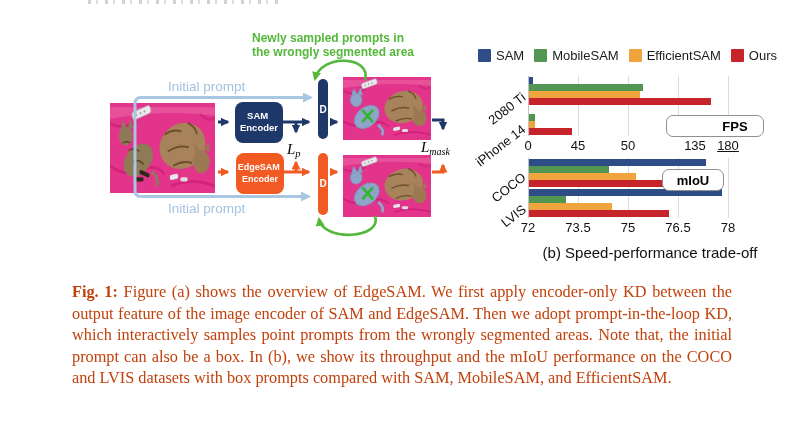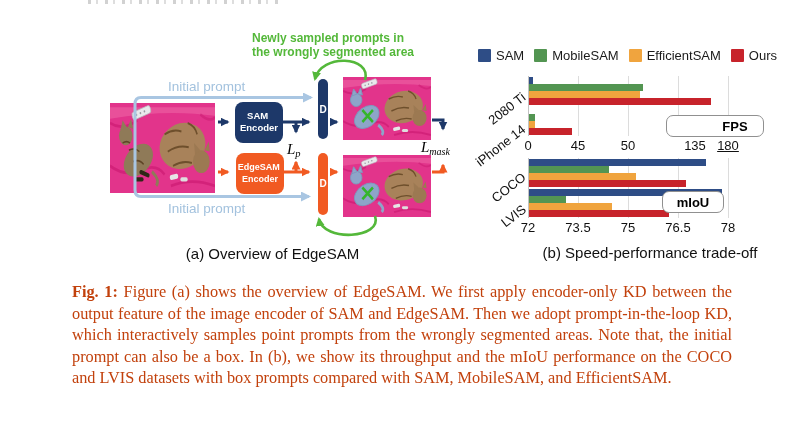--- a/index.html
+++ b/index.html
@@ -157,21 +157,20 @@
       <tspan>L</tspan><tspan font-size="10" dy="3">mask</tspan>
     </text>
 
     <use href="#scene-out" x="268" y="52" width="88" height="63"></use>
     <use href="#scene-out" x="268" y="130" width="88" height="62"></use>
 
     <path d="M290,55 C297,31 246,28 240,54" stroke="#54b83a" stroke-width="2.6" fill="none" marker-end="url(#mGreen)"></path>
     <path d="M300,191 C308,214 248,217 244,194" stroke="#54b83a" stroke-width="2.6" fill="none" marker-end="url(#mGreen)"></path>
   </svg>
 
-  <div class="abs subcap" style="left:75px;top:245px;width:395px;">(a) Overview of EdgeSAM</div>
 
   <div id="legend" class="abs">
       <div class="legend-item">
         <span class="swatch" style="background: rgb(46, 77, 134);"></span>
         <span>SAM</span>
       </div>
       <div class="legend-item">
         <span class="swatch" style="background: rgb(83, 149, 82);"></span>
         <span>MobileSAM</span>
       </div>
@@ -219,21 +218,21 @@
         <div class="bar" style="top: 1px; width: 176.667px; background: rgb(46, 77, 134);"></div>
         <div class="bar" style="top: 8px; width: 80px; background: rgb(83, 149, 82);"></div>
         <div class="bar" style="top: 15px; width: 106.667px; background: rgb(240, 164, 62);"></div>
         <div class="bar" style="top: 22px; width: 156.667px; background: rgb(199, 35, 43);"></div>
         <div class="bar" style="top: 31px; width: 193.333px; background: rgb(46, 77, 134);"></div>
         <div class="bar" style="top: 38px; width: 36.6667px; background: rgb(83, 149, 82);"></div>
         <div class="bar" style="top: 45px; width: 83.3333px; background: rgb(240, 164, 62);"></div>
         <div class="bar" style="top: 52px; width: 140px; background: rgb(199, 35, 43);"></div>
       </div>
     <div class="badge" style="left:666px;top:115px;width:56px;height:20px;padding-left:40px;">FPS</div>
-    <div class="badge" style="left:662px;top:191px;width:60px;height:20px;">mIoU</div>
+    <div class="badge" style="left:662px;top:169px;width:60px;height:20px;">mIoU</div>
   <div class="cat-label" style="right: 276px; top: 88px;">2080 Ti</div>
       <div class="cat-label" style="right: 276px; top: 120px;">iPhone 14</div>
       <div class="cat-label" style="right: 276px; top: 168px;">COCO</div>
       <div class="cat-label" style="right: 276px; top: 200px;">LVIS</div>
     </div>
 
   <div class="abs subcap" style="left:462px;top:244px;width:376px;">(b) Speed-performance trade-off</div>
 
   <p class="figcap"><span class="figlabel">Fig. 1:</span> <span>Figure (a) shows the overview of EdgeSAM. We first apply encoder-only KD between the output feature of the image encoder of SAM and EdgeSAM. Then we adopt prompt-in-the-loop KD, which interactively samples point prompts from the wrongly segmented areas. Note that, the initial prompt can also be a box. In (b), we show its throughput and the mIoU performance on the COCO and LVIS datasets with box prompts compared with SAM, MobileSAM, and EfficientSAM.</span></p>
 

